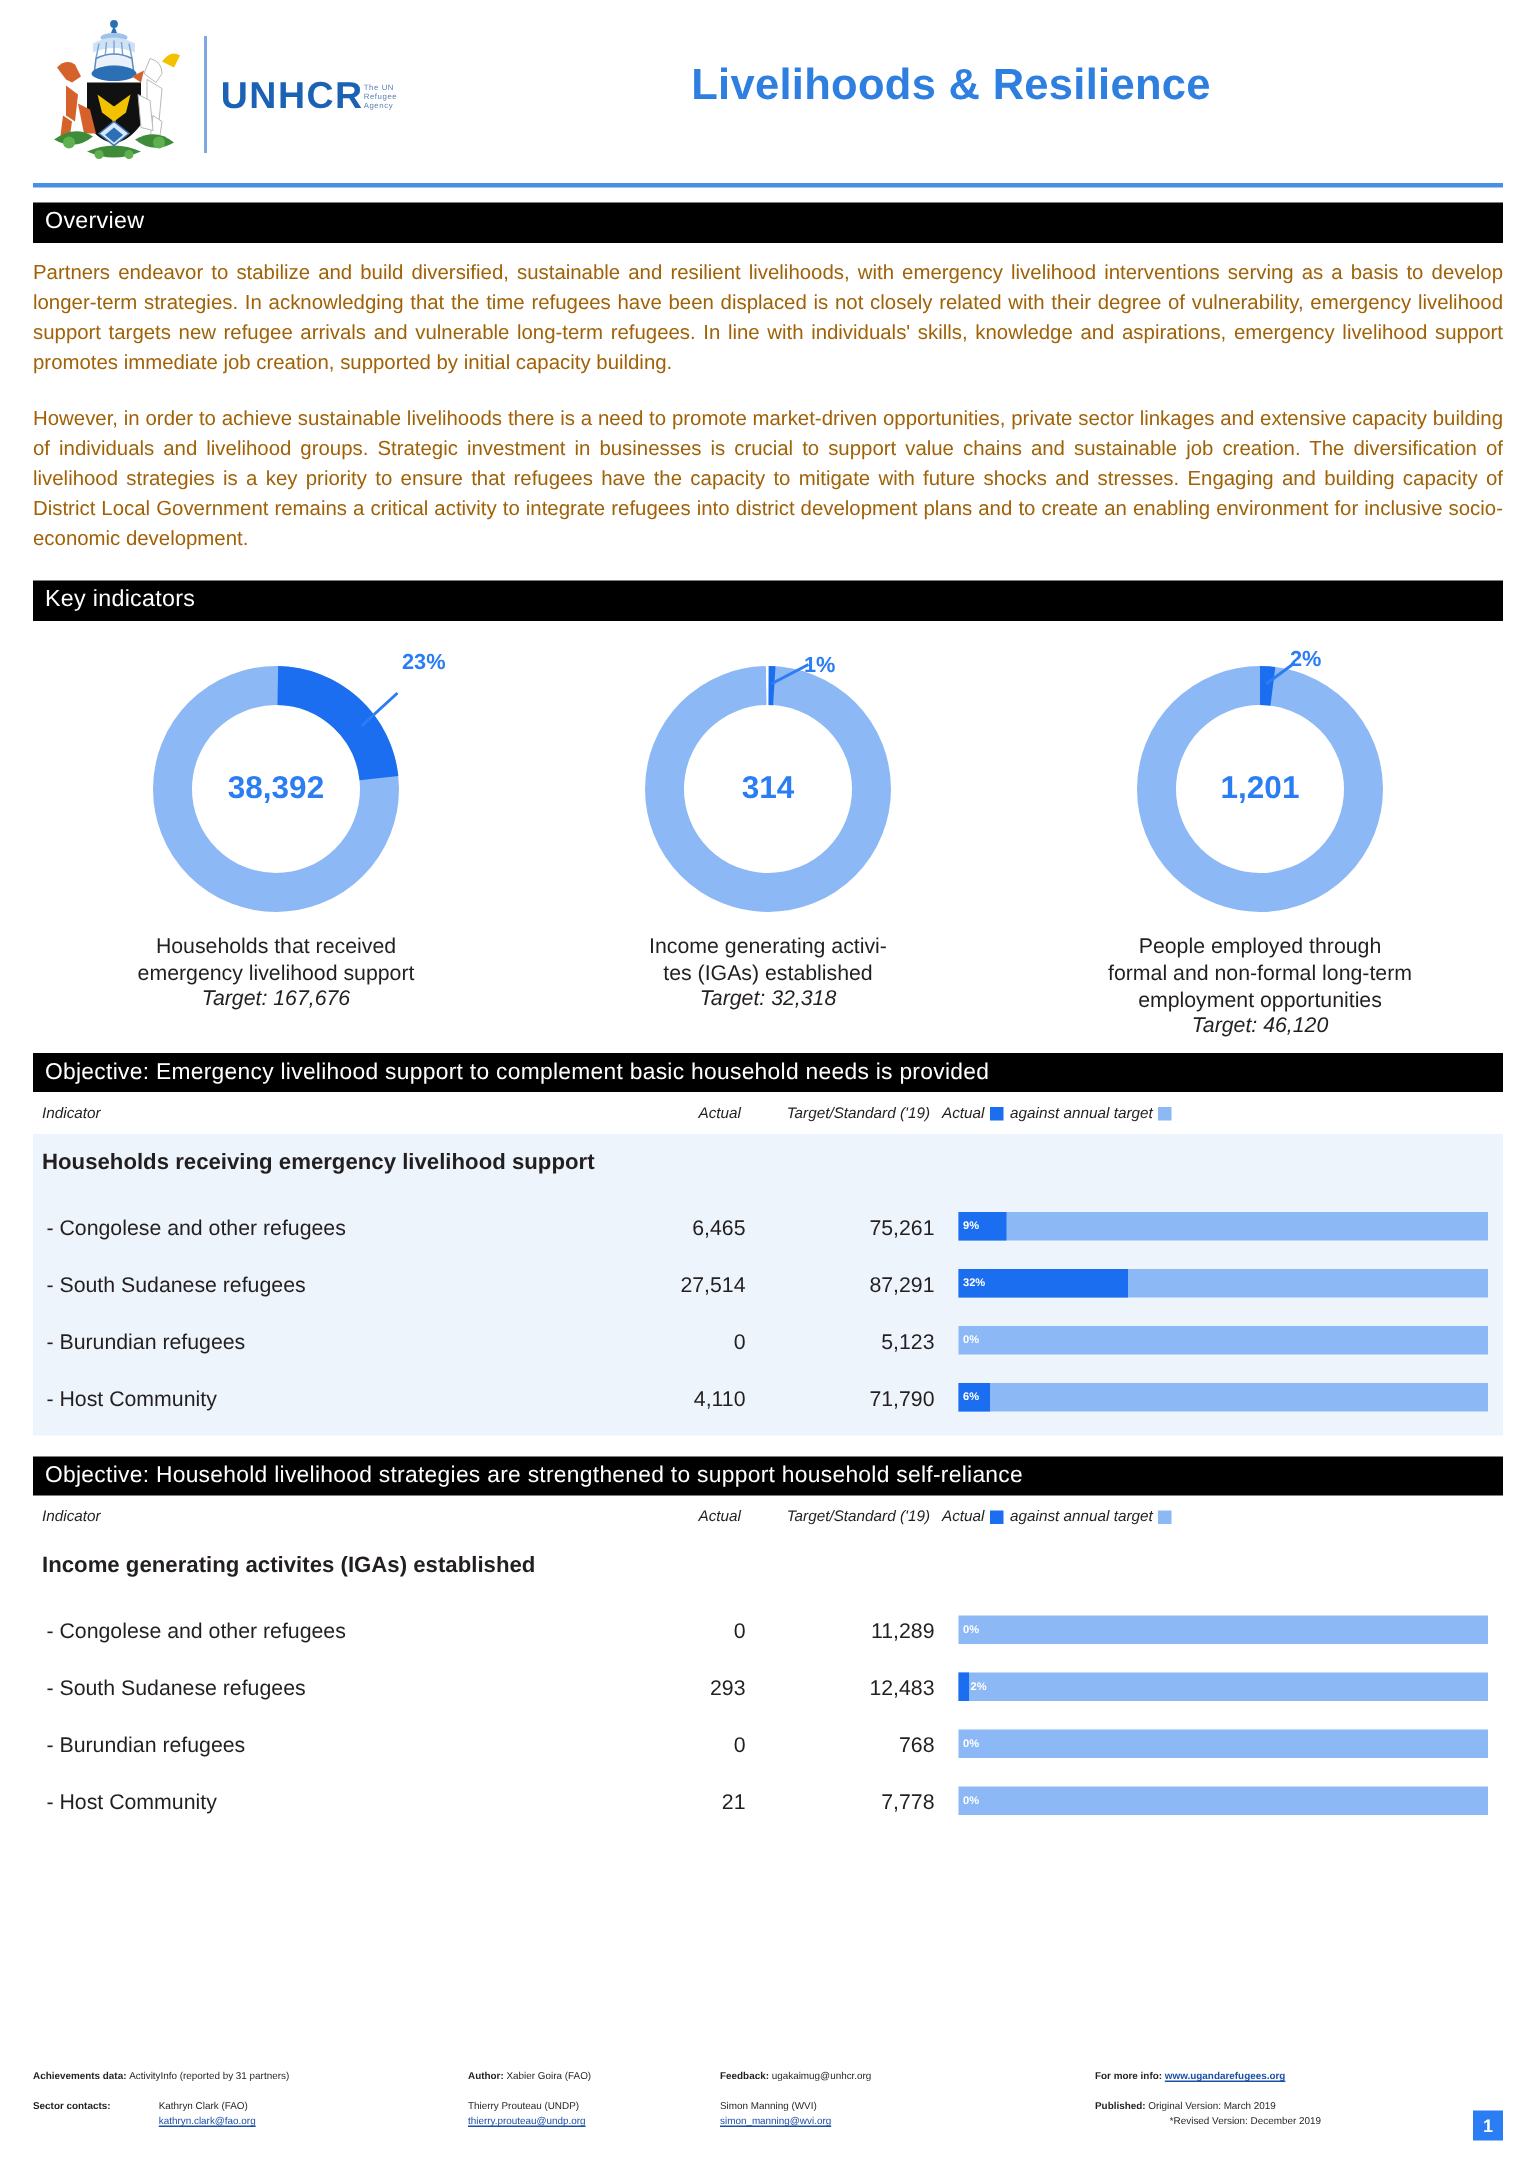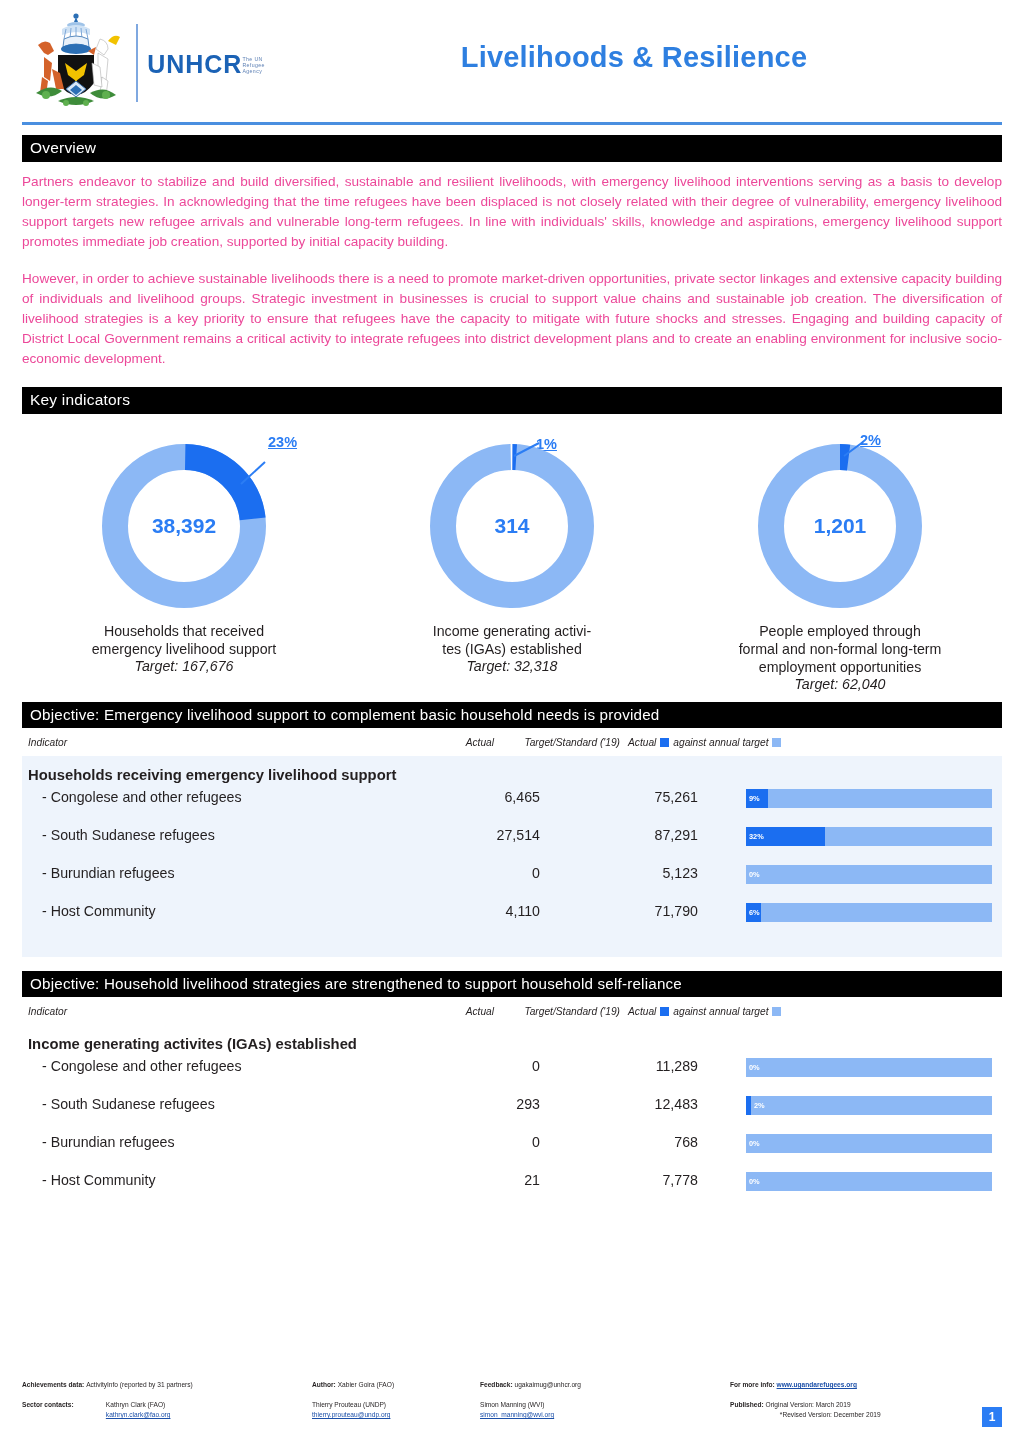--- a/index.html
+++ b/index.html
@@ -37,36 +37,36 @@
     letter-spacing: .2px;
   }
   .band.objective { font-size: 15.2px; }
 
   
   .para {
     font-size: 13.6px;
     line-height: 1.47;
     text-align: justify;
     margin-top: 10px;
-    color: #ec4899;
+    color: #a16207;
   }
   .para + .para { margin-top: 17px; }
 
   
   .donuts { display: flex; justify-content: space-between; margin-top: 8px; }
   .donut-card { width: 324px; text-align: center; position: relative; }
   .donut-wrap { position: relative; width: 190px; height: 180px; margin: 14px auto 6px auto; }
   .donut-svg { display: block; }
   .donut-center {
     position: absolute; left: 0; right: 0; top: 50%;
     transform: translateY(-50%);
     font-size: 21px; font-weight: bold; color: #2b7df4;
   }
   .pct-label {
-    position: absolute; font-size: 14.5px; font-weight: bold; color: #2b7df4; text-decoration: underline;
+    position: absolute; font-size: 14.5px; font-weight: bold; color: #2b7df4;
   }
   .donut-caption { font-size: 14.2px; line-height: 1.28; color: #231f20; }
   .donut-target { font-size: 14.2px; font-style: italic; color: #231f20; }
 
   
   .tbl-head {
     display: flex; align-items: center;
     font-size: 10.2px; font-style: italic; color: #231f20;
     padding: 9px 0 8px 6px;
   }
@@ -76,21 +76,21 @@
   .th-legend { flex: 1; padding-left: 8px; display: flex; align-items: center; gap: 4px; }
   .sw { display: inline-block; width: 9px; height: 9px; }
   .sw-dark { background: #1b6ef0; }
   .sw-light { background: #8cb8f5; }
 
   .tbl { background: #eef4fc; }
   .tbl-title {
     font-size: 14.8px; font-weight: bold; line-height: 1.26;
     padding: 10px 6px 4px 6px; color: #231f20;
   }
-  .row { display: flex; align-items: flex-start; height: 38px; padding-left: 20px; gap: 32px; }
+  .row { display: flex; align-items: flex-end; height: 38px; padding-left: 9px; }
   .c-indicator { width: 370px; font-size: 14.2px; color: #231f20; }
   .c-actual { width: 96px; text-align: right; font-size: 14.2px; }
   .c-target { width: 126px; text-align: right; font-size: 14.2px; }
   .c-bar { flex: 1; padding-left: 16px; padding-right: 10px; }
   .bar-track {
     position: relative; height: 19px; background: #8cb8f5; width: 100%;
   }
   .bar-fill {
     position: absolute; left: 0; top: 0; bottom: 0;
     background: #1b6ef0;
@@ -258,21 +258,21 @@
         <svg class="donut-svg" width="190" height="180" viewBox="0 0 190 180">
           <circle cx="95" cy="90" r="69" fill="none" stroke="#8cb8f5" stroke-width="26"></circle>
           <circle cx="95" cy="90" r="69" fill="none" stroke="#1b6ef0" stroke-width="26" stroke-dasharray="8.7 424.8" transform="rotate(-90 95 90)"></circle>
           <line x1="99" y1="20" x2="118" y2="6" stroke="#2b7df4" stroke-width="2"></line>
         </svg>
         <div class="donut-center">1,201</div>
       </div>
       <div class="donut-caption">People employed through</div>
       <div class="donut-caption">formal and non-formal long-term</div>
       <div class="donut-caption">employment opportunities</div>
-      <div class="donut-target">Target: 62,040</div>
+      <div class="donut-target">Target: 46,120</div>
     </div>
   </div>
 
   <div class="band objective" style="margin-top:10px">Objective: Emergency livelihood support to complement basic household needs is provided</div>
 
   <div class="tbl-head">
     <div class="th-indicator">Indicator</div>
     <div class="th-actual">Actual</div>
     <div class="th-target">Target/Standard ('19)</div>
     <div class="th-legend">

